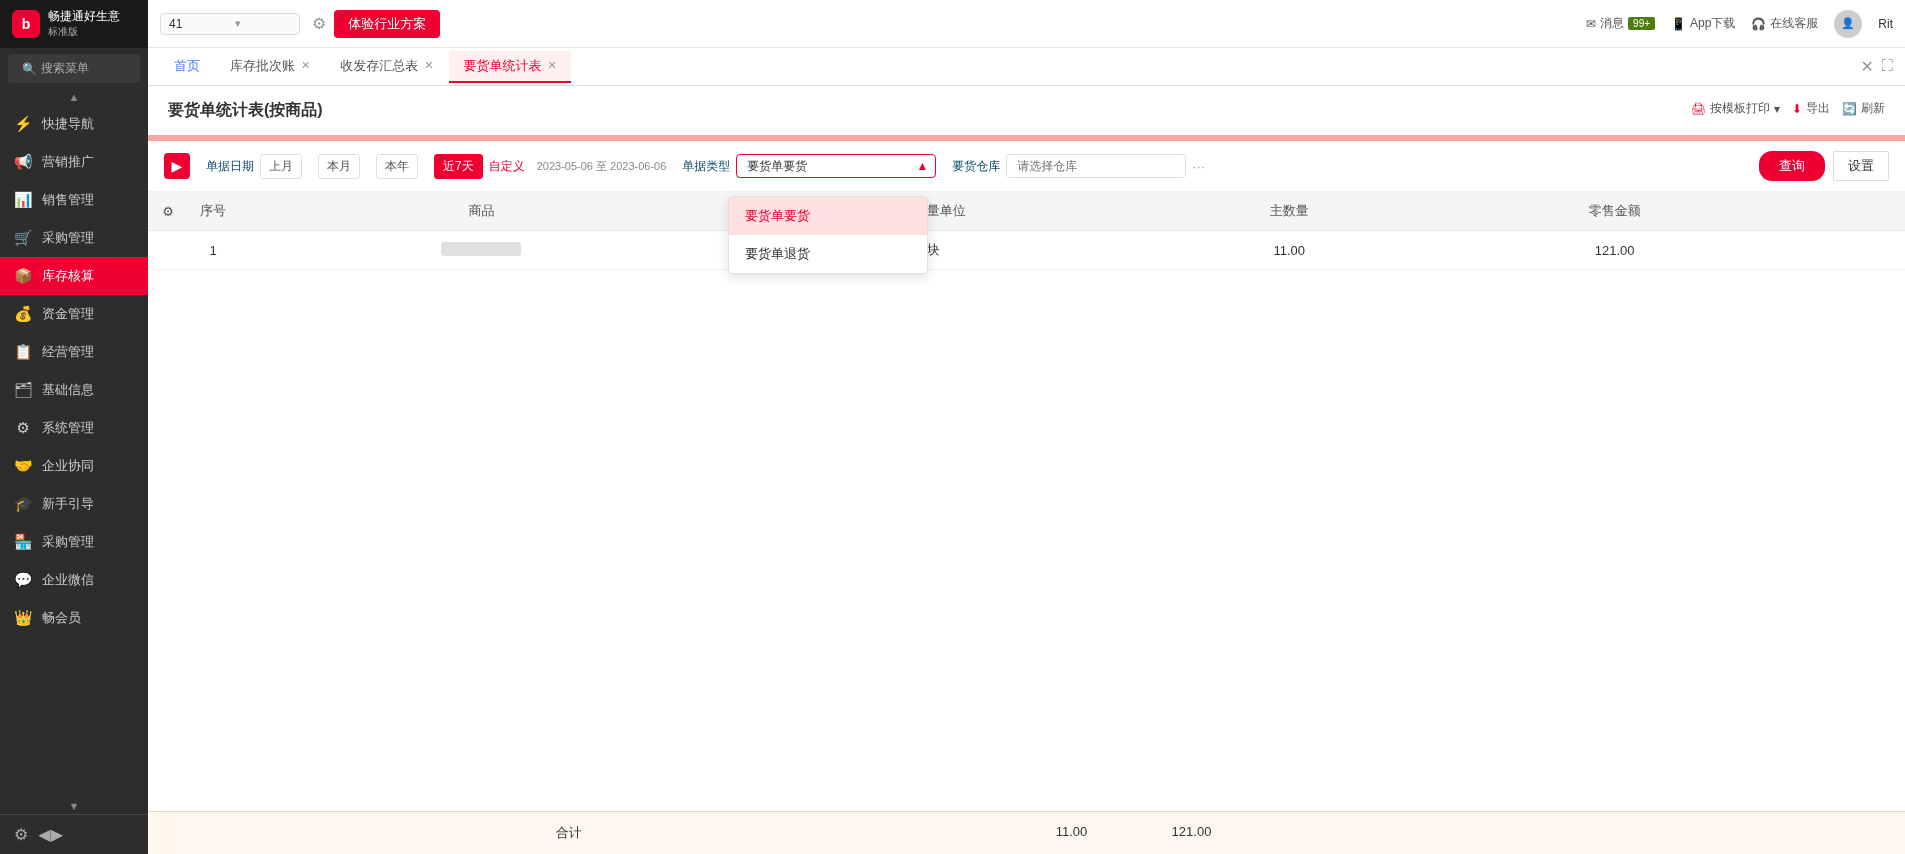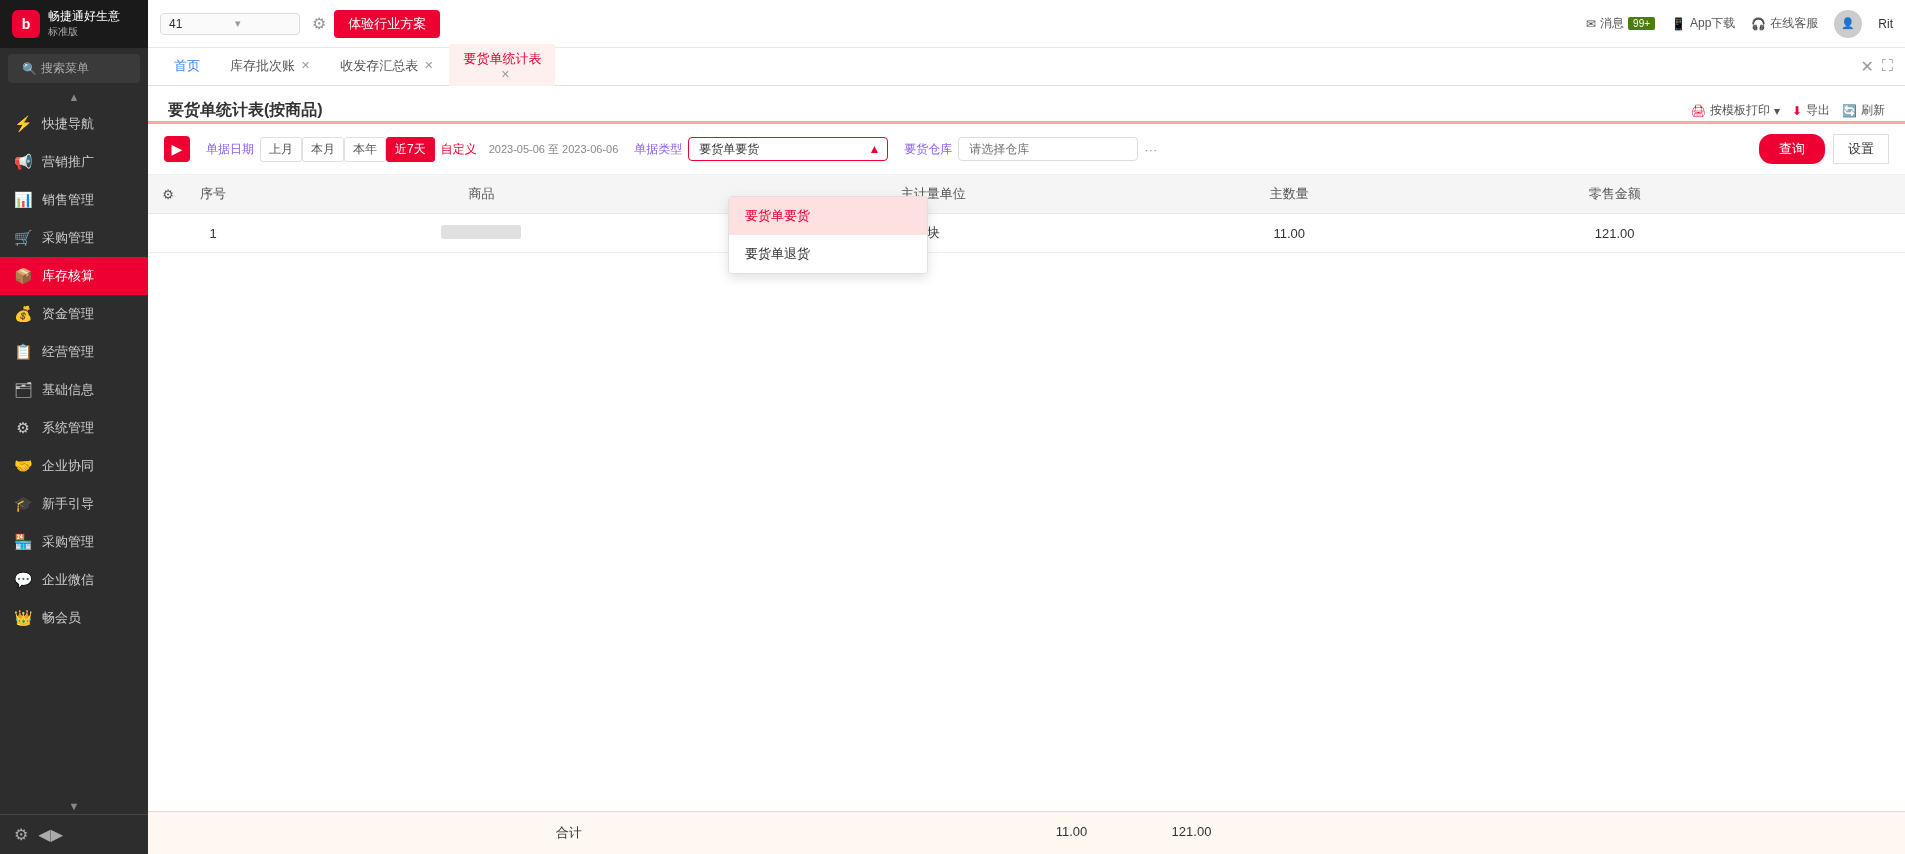--- a/index.html
+++ b/index.html
@@ -128,41 +128,41 @@
     }
     .tab {
       display: flex; align-items: center;
       padding: 6px 14px;
       font-size: 13px;
       color: #555;
       cursor: pointer;
       border-bottom: 2px solid transparent;
       white-space: nowrap;
     }
-    .tab.active { color: #e03; border-bottom: 2px solid #e03; background: #fff0f0; flex-direction: column; }
+    .tab.active { color: #e03; border-bottom: 2px solid #e03; background: #fff0f0; }
     .tab .close-btn { margin-left: 6px; color: #999; font-size: 11px; cursor: pointer; }
     .tab.home { color: #3b82f6; }
     .tabbar-controls { margin-left: auto; display: flex; gap: 8px; font-size: 16px; color: #999; cursor: pointer; }
 
     
     .content {
       flex: 1;
       overflow-y: auto;
       padding: 0;
       background: #fff;
       position: relative;
     }
 
     
     .page-header {
       display: flex;
-      align-items: center;
+      align-items: flex-start;
       justify-content: space-between;
-      padding: 14px 20px 0 20px;
-      border-bottom: 3px solid #fca5a5;
+      padding: 14px 20px 14px 20px;
+      border-bottom: 6px solid #fca5a5;
     }
     .page-title { font-size: 16px; font-weight: bold; color: #333; }
     .page-actions { display: flex; align-items: center; gap: 12px; }
     .page-action-btn {
       display: flex; align-items: center; gap: 4px;
       font-size: 12px; color: #555; cursor: pointer; background: none; border: none; font-family: inherit;
     }
     .page-action-btn .icon { color: #e03; }
 
     
@@ -174,22 +174,22 @@
       background: #fff;
       border-bottom: 1px solid #f0f0f0;
       flex-wrap: wrap;
     }
     .filter-expand-btn {
       width: 26px; height: 26px; background: #e03; border-radius: 4px;
       display: flex; align-items: center; justify-content: center;
       color: #fff; cursor: pointer; font-size: 14px; flex-shrink: 0;
     }
     .filter-group { display: flex; align-items: center; gap: 6px; }
-    .filter-label { color: #8b5cf6; font-size: 12px; white-space: nowrap; font-family: Liberation Mono, monospace; }
-    .date-btns { display: flex; gap: 0; }
+    .filter-label { color: #0c4a6e; font-size: 12px; white-space: nowrap; font-family: Liberation Mono, monospace; }
+    .date-btns { display: flex; gap: 16px; }
     .date-btn {
       padding: 3px 8px; border: 1px solid #e0e0e0; border-radius: 3px;
       font-size: 12px; color: #555; cursor: pointer; background: #fff; font-family: inherit;
     }
     .date-btn.more { background: #e03; color: #fff; border-color: #e03; }
     .date-custom { color: #e03; font-size: 12px; cursor: pointer; text-decoration: none; }
     .date-range { font-size: 11px; color: #888; margin-left: 6px; }
 
     .filter-type-group { display: flex; align-items: center; gap: 6px; position: relative; }
     .filter-select {

